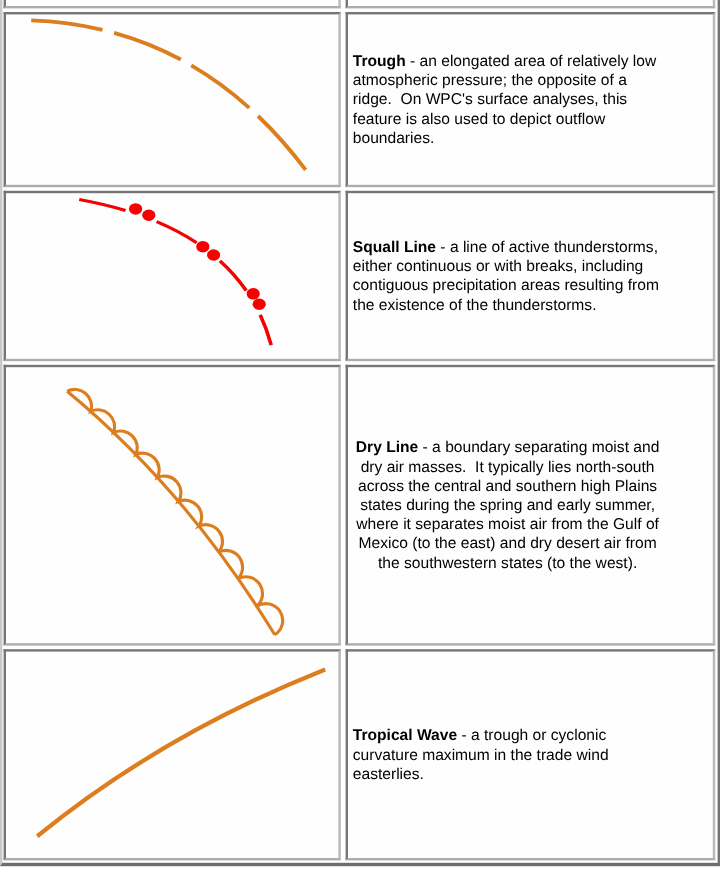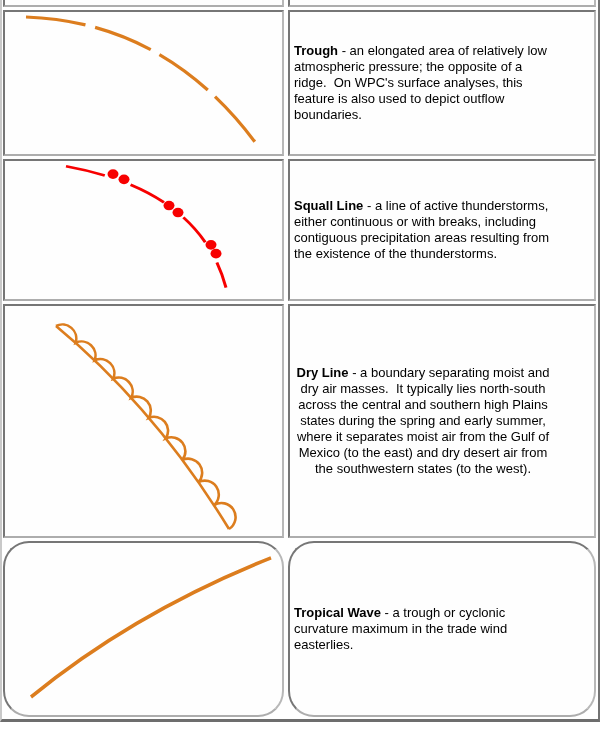--- a/index.html
+++ b/index.html
@@ -37,21 +37,21 @@
     align-items: center;
     padding-left: 4px;
   }
   .row.partial .cell {
     height: 7px;
     border-top: none;
   }
   .row1 .cell { height: 146px; }
   .row2 .cell { height: 142px; }
   .row3 .cell { height: 234px; text-align: center; }
-  .row4 .cell { height: 176px; border-radius: 26px; }
+  .row4 .cell { height: 176px; }
   .desc-block {
     width: 258px;
     font-size: 13px;
     line-height: 16px;
   }
   .term { font-weight: bold; }
   .desc { white-space: pre-wrap; }
   svg.sym { display: block; width: 100%; height: 100%; }
 </style>
 </head>

